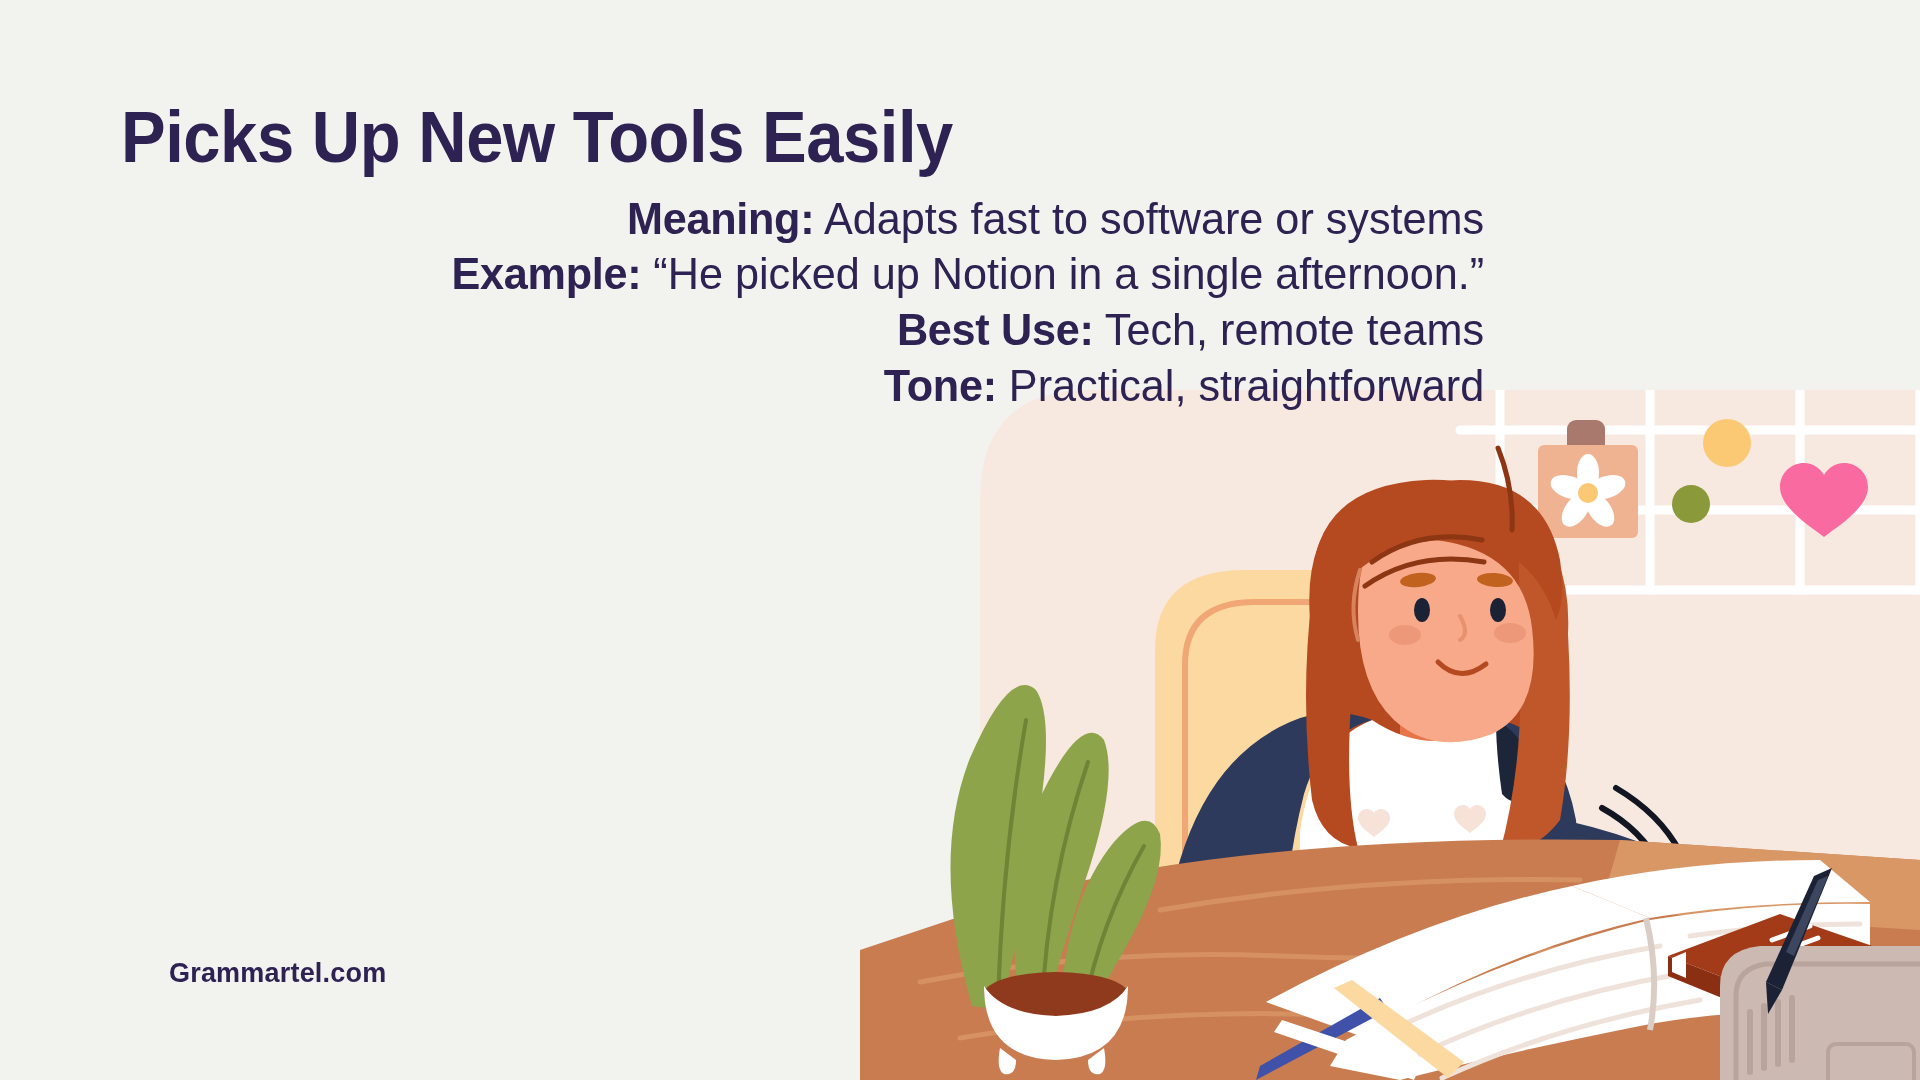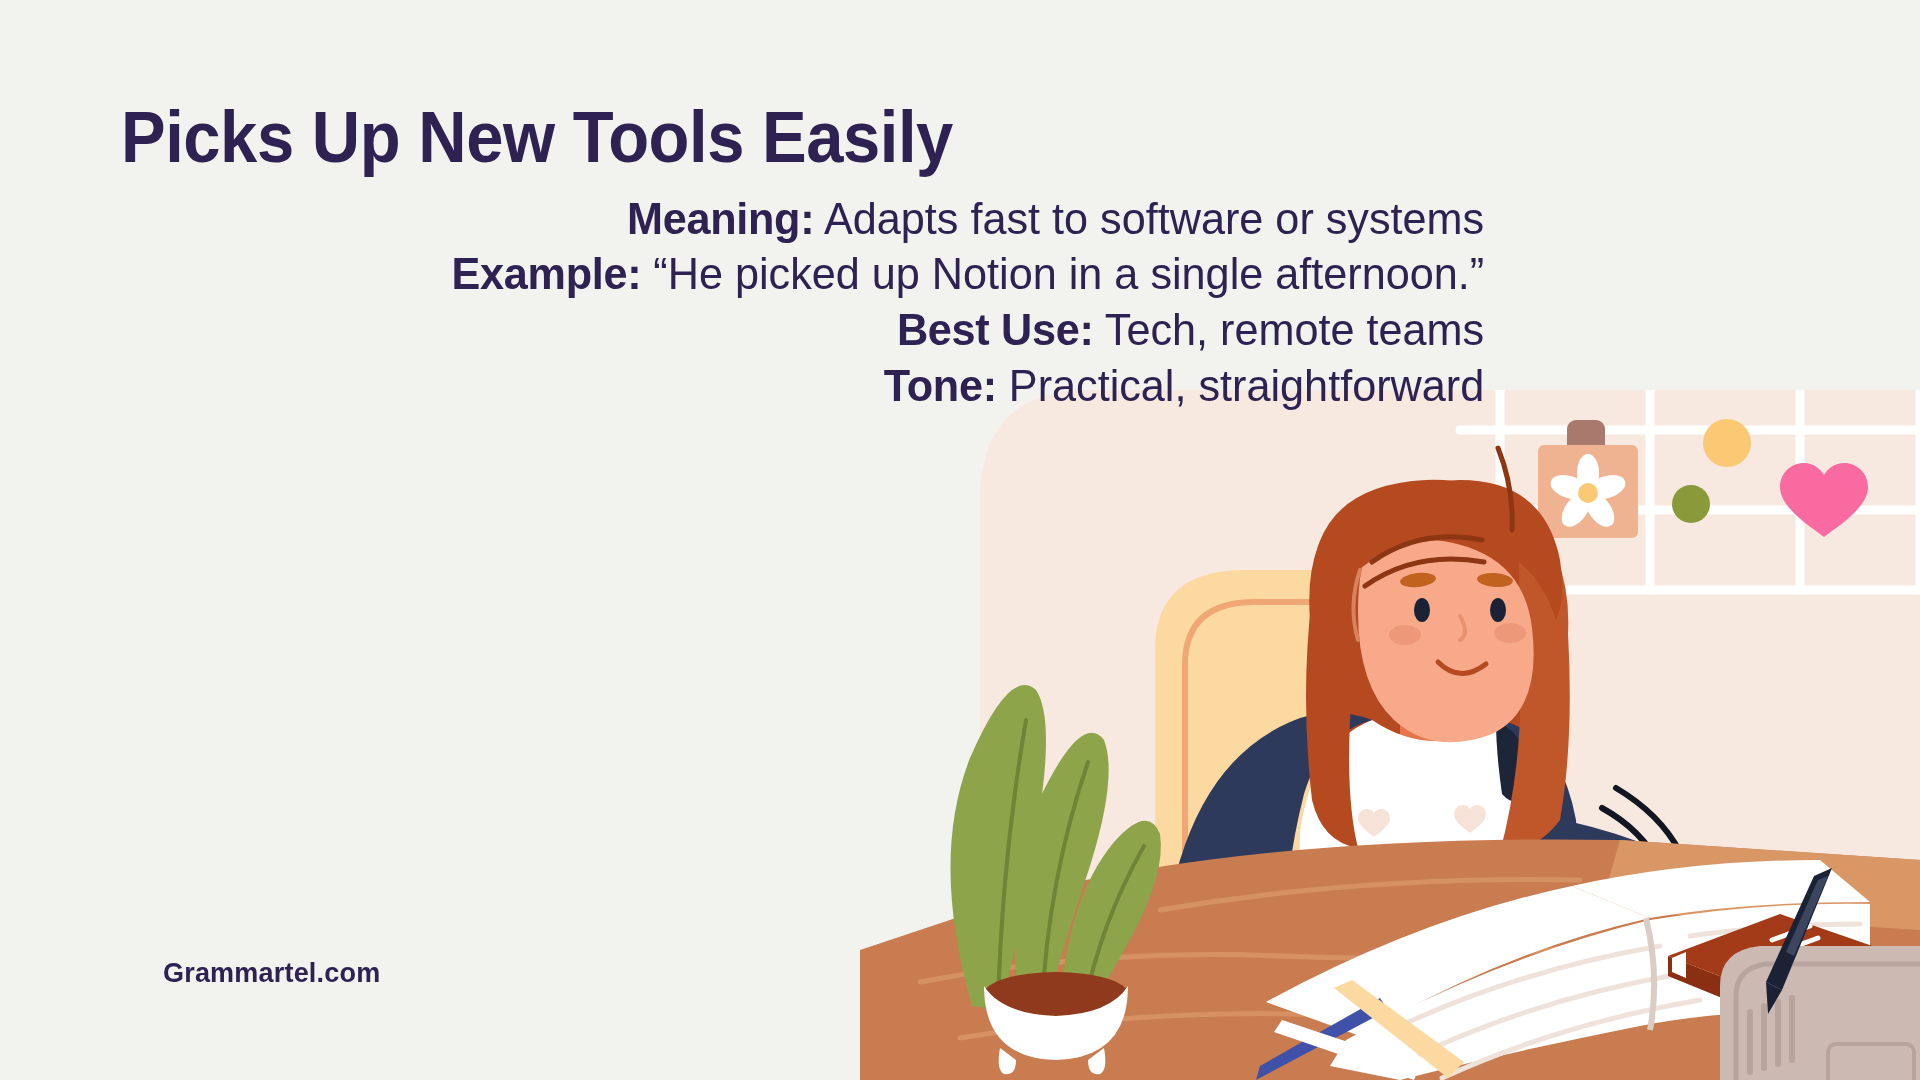--- a/index.html
+++ b/index.html
@@ -46,21 +46,21 @@
   .line .lbl {
     font-family: "Liberation Sans Narrow", "Liberation Sans", sans-serif;
     font-weight:700;
     letter-spacing:-0.3px;
   }
   .line .val { font-weight:400; }
   .line.indent { padding-left:14px; }
 
   .brand {
     position:absolute;
-    left:163px;
+    left:169px;
     top:958px;
     font-size:27px;
     font-weight:700;
     color:#2d2251;
     letter-spacing:0.2px;
     z-index:5;
   }
 
   
   .illo {

